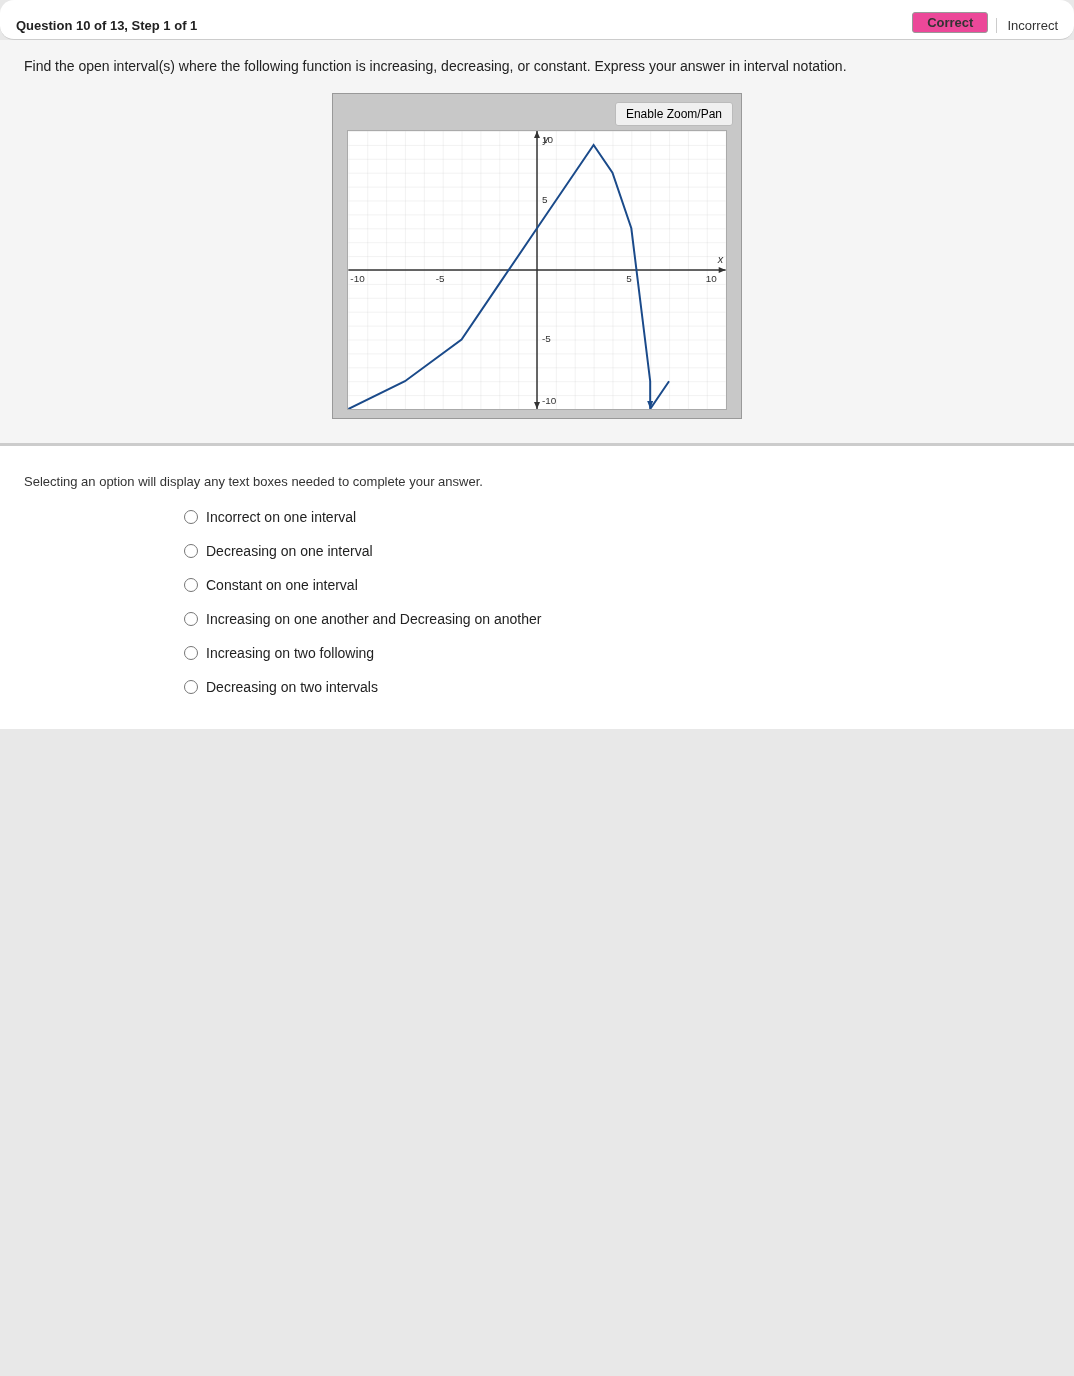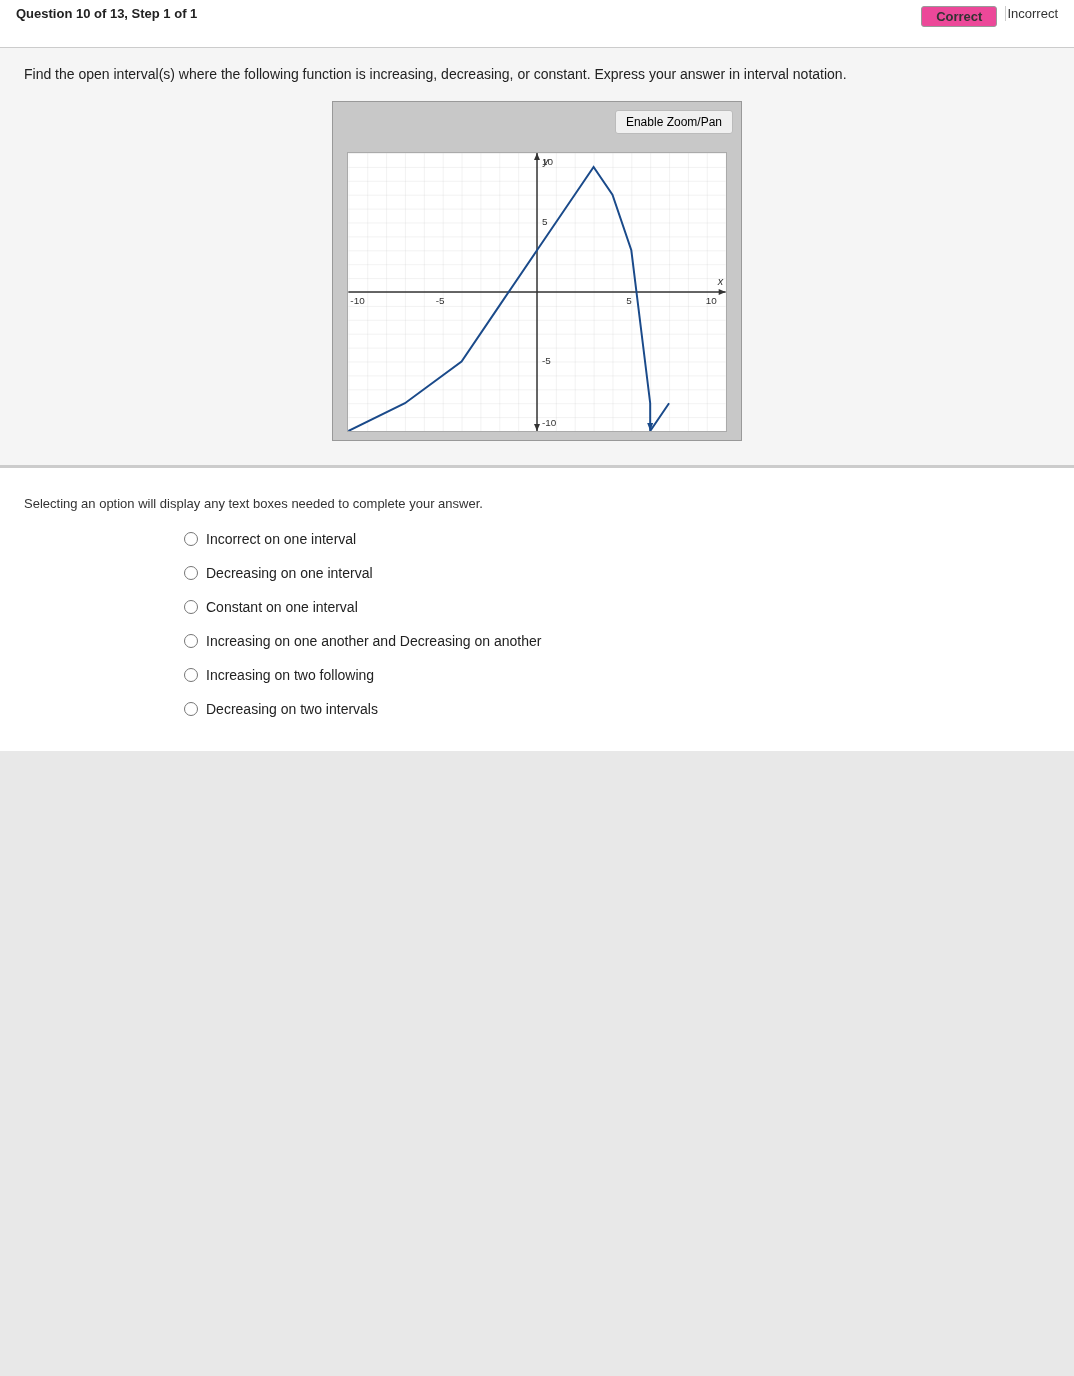--- a/index.html
+++ b/index.html
@@ -5,25 +5,26 @@
     * { box-sizing: border-box; margin: 0; padding: 0; }
     body {
       font-family: Arial, sans-serif;
       background: #e8e8e8;
       width: 1074px;
       min-height: 1376px;
     }
 
     .top-bar {
       display: flex;
-      align-items: flex-start;
+      align-items: flex-end;
       background: #fff;
       border-bottom: 1px solid #ccc;
       padding: 6px 16px;
-      height: 48px;
+      height: 40px;
+      border-radius: 14px;
     }
     .question-label {
       font-size: 13px;
       font-weight: bold;
       color: #222;
       flex: 1;
     }
     .correct-badge {
       background: #ec4899;
       border: 1px solid #999;
@@ -31,21 +32,21 @@
       padding: 2px 14px;
       font-size: 13px;
       font-weight: bold;
       color: #333;
       margin-right: 8px;
     }
     .incorrect-badge {
       font-size: 13px;
       color: #333;
       border-left: 1px solid #ccc;
-      padding-left: 1px;
+      padding-left: 10px;
     }
 
     .main-content {
       background: #f5f5f5;
       padding: 16px 24px 24px 24px;
     }
 
     .question-text {
       font-size: 14px;
       color: #222;
@@ -66,21 +67,21 @@
       width: 410px;
     }
 
     .enable-zoom-btn {
       background: #f0f0f0;
       border: 1px solid #bbb;
       border-radius: 3px;
       padding: 4px 10px;
       font-size: 12px;
       cursor: pointer;
-      margin-bottom: 18px;
+      margin-bottom: 4px;
       float: right;
     }
 
     .graph-area {
       clear: both;
       background: #fff;
       border: 1px solid #aaa;
       position: relative;
       width: 380px;
       height: 280px;

